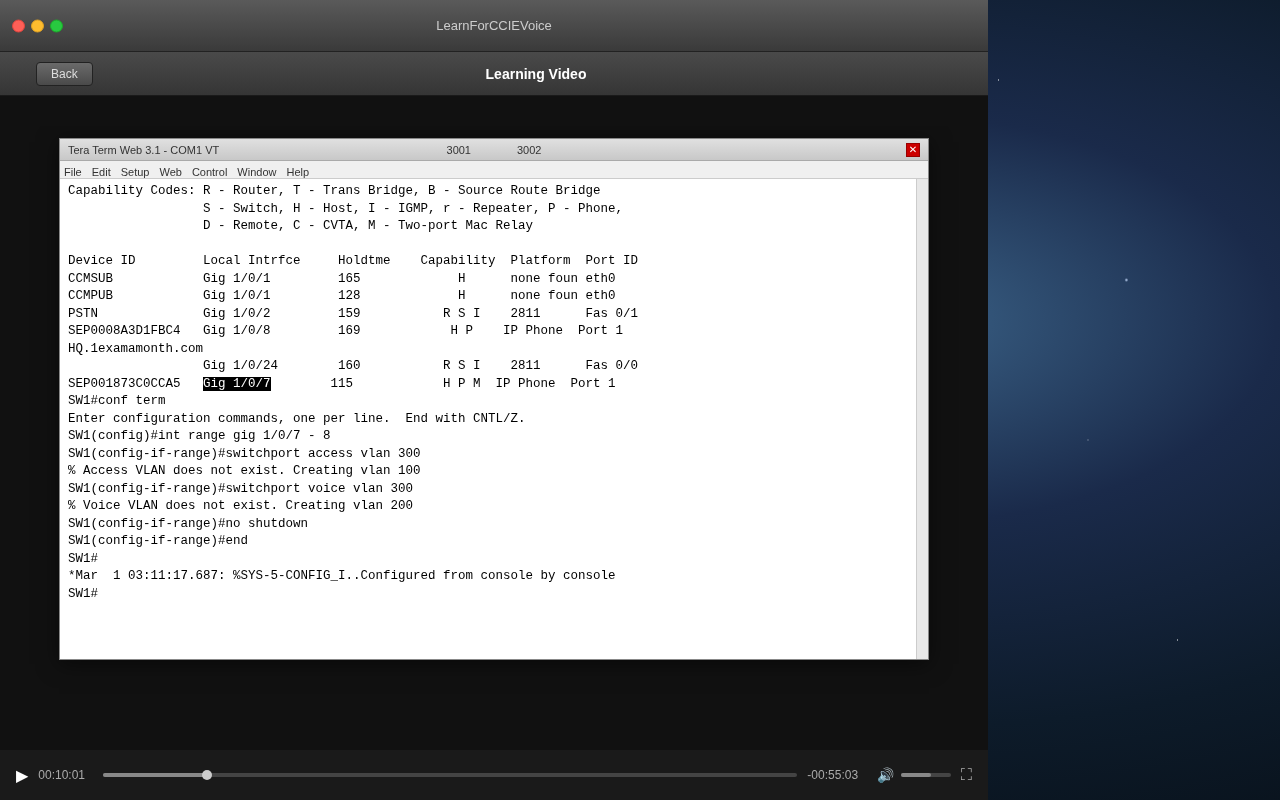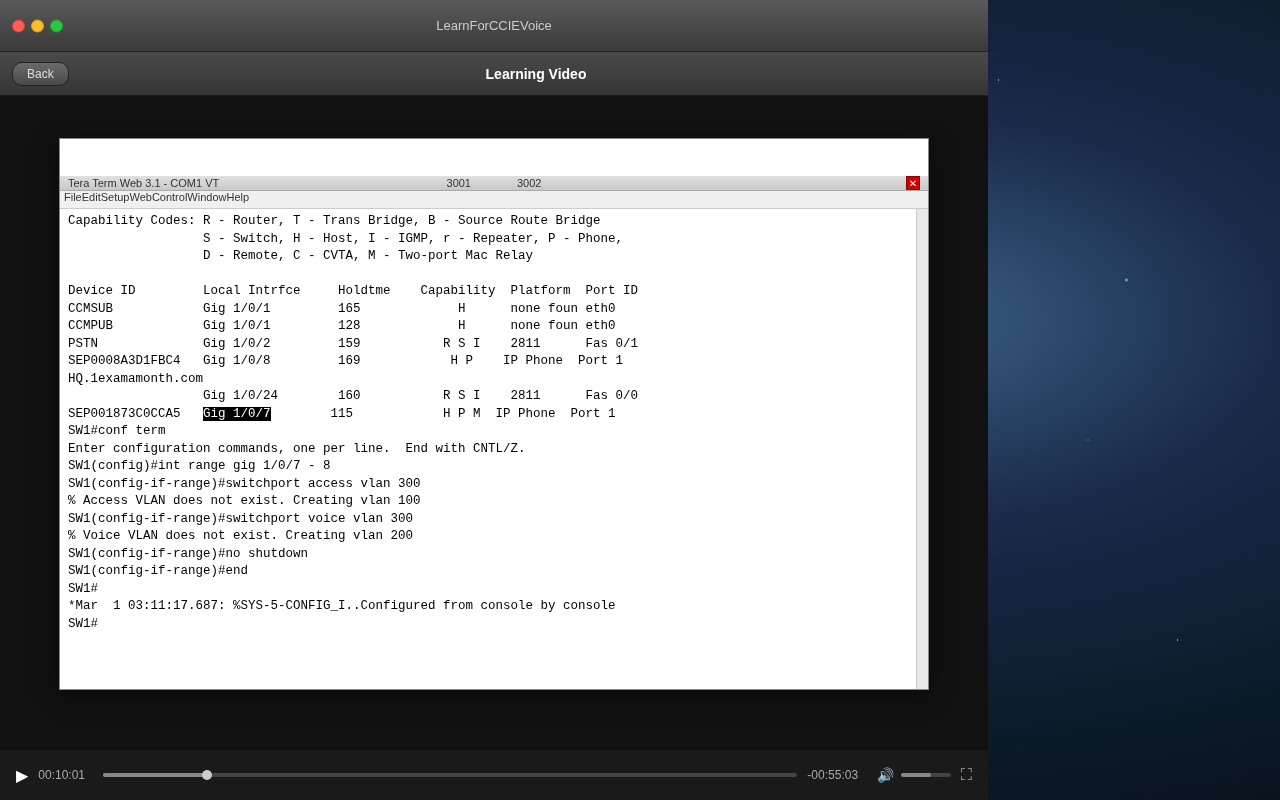--- a/index.html
+++ b/index.html
@@ -98,26 +98,27 @@
       align-items: center;
       padding: 0 12px;
       border-bottom: 1px solid #1a1a1a;
       flex-shrink: 0;
       position: relative;
     }
 
     .back-button {
       background: linear-gradient(180deg, #6a6a6a 0%, #4a4a4a 100%);
       border: 1px solid #222;
-      border-radius: 10px;
+      border-radius: 4px;
       color: #ddd;
       font-size: 12px;
       padding: 4px 14px;
       cursor: pointer;
       font-family: -apple-system, sans-serif;
+      margin-left: 24px;
     }
 
     .toolbar-title {
       position: absolute;
       left: 50%;
       transform: translateX(-50%);
       color: #fff;
       font-size: 14px;
       font-weight: 600;
       margin-left: 42px;
@@ -143,29 +144,28 @@
 
     
     .terminal-window {
       width: 870px;
       background: #fff;
       border: 1px solid #888;
       box-shadow: 0 4px 20px rgba(0,0,0,0.5);
     }
 
     .terminal-titlebar {
-      height: 15px;
+      height: 22px;
       background: linear-gradient(180deg, #e0e0e0 0%, #c8c8c8 100%);
       border-bottom: 1px solid #aaa;
       display: flex;
       align-items: center;
       justify-content: space-between;
       padding: 0 8px;
       position: relative;
-      margin-top: 37px;
     }
 
     .terminal-title {
       font-size: 11px;
       color: #333;
       font-family: 'Helvetica Neue', sans-serif;
     }
 
     .terminal-numbers {
       display: flex;
@@ -192,22 +192,23 @@
       align-items: center;
       justify-content: center;
       cursor: pointer;
     }
 
     .terminal-menubar {
       height: 18px;
       background: #f0f0f0;
       border-bottom: 1px solid #ccc;
       display: flex;
-      align-items: flex-start;
+      align-items: flex-end;
       padding: 0 4px;
+      gap: 10px;
     }
 
     .terminal-menu-item {
       font-size: 11px;
       color: #333;
       font-family: 'Helvetica Neue', sans-serif;
     }
 
     .terminal-body {
       background: #fff;

